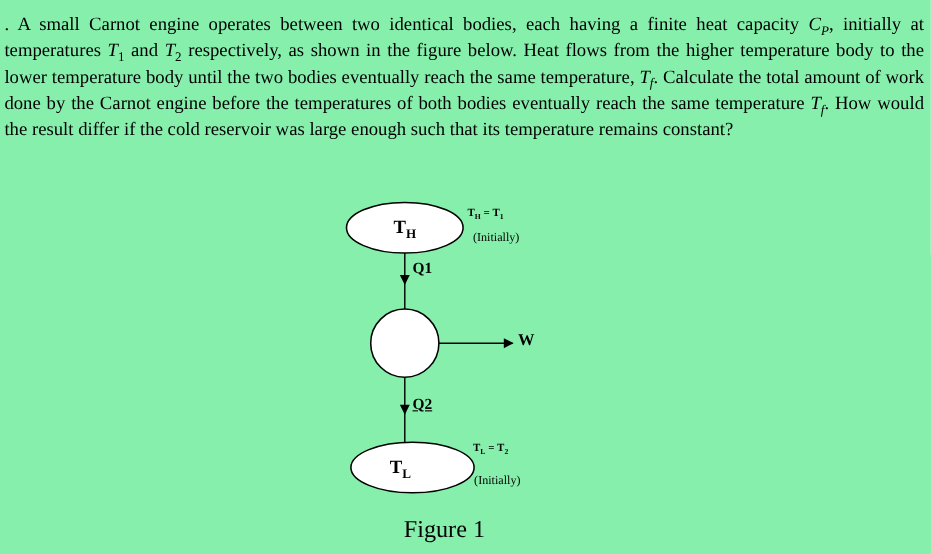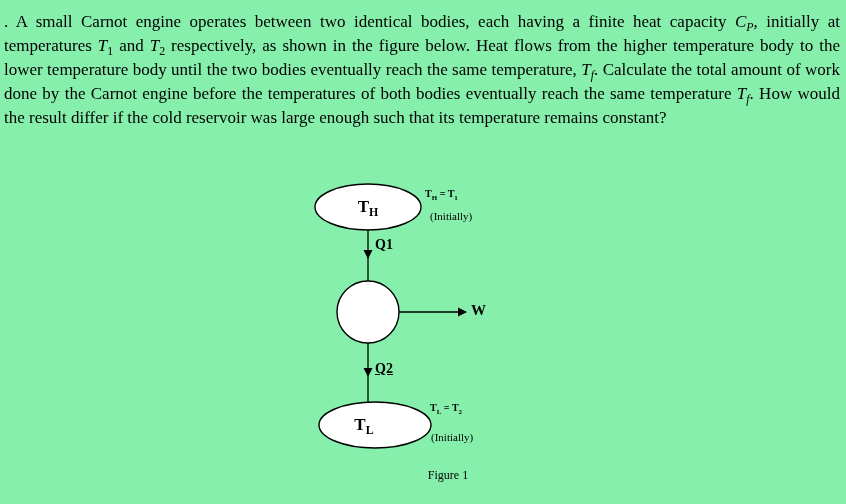--- a/index.html
+++ b/index.html
@@ -62,23 +62,22 @@
     font-weight: bold;
     font-size: 14px;
     white-space: nowrap;
   }
   .w-lbl { font-size: 15px; }
   .caption {
     position: absolute;
     left: 404px;
     top: 288px;
     transform: translateX(-50%);
-    font-size: 12px;
+    font-size: 22px;
     white-space: nowrap;
-    margin-left: 44px;
   }
   
   .hot-lbl   { left: 368px; top: 27px; }
   .hot-eq    { left: 425px; top: 8px; }
   .hot-note  { left: 430px; top: 30px; }
   .q1-lbl    { left: 375px; top: 57px; }
   .w-pos     { left: 471px; top: 122px; }
   .q2-lbl    { left: 375px; top: 181px; text-decoration: underline; }
   .cold-lbl  { left: 364px; top: 245px; }
   .cold-eq   { left: 430px; top: 222px; }

